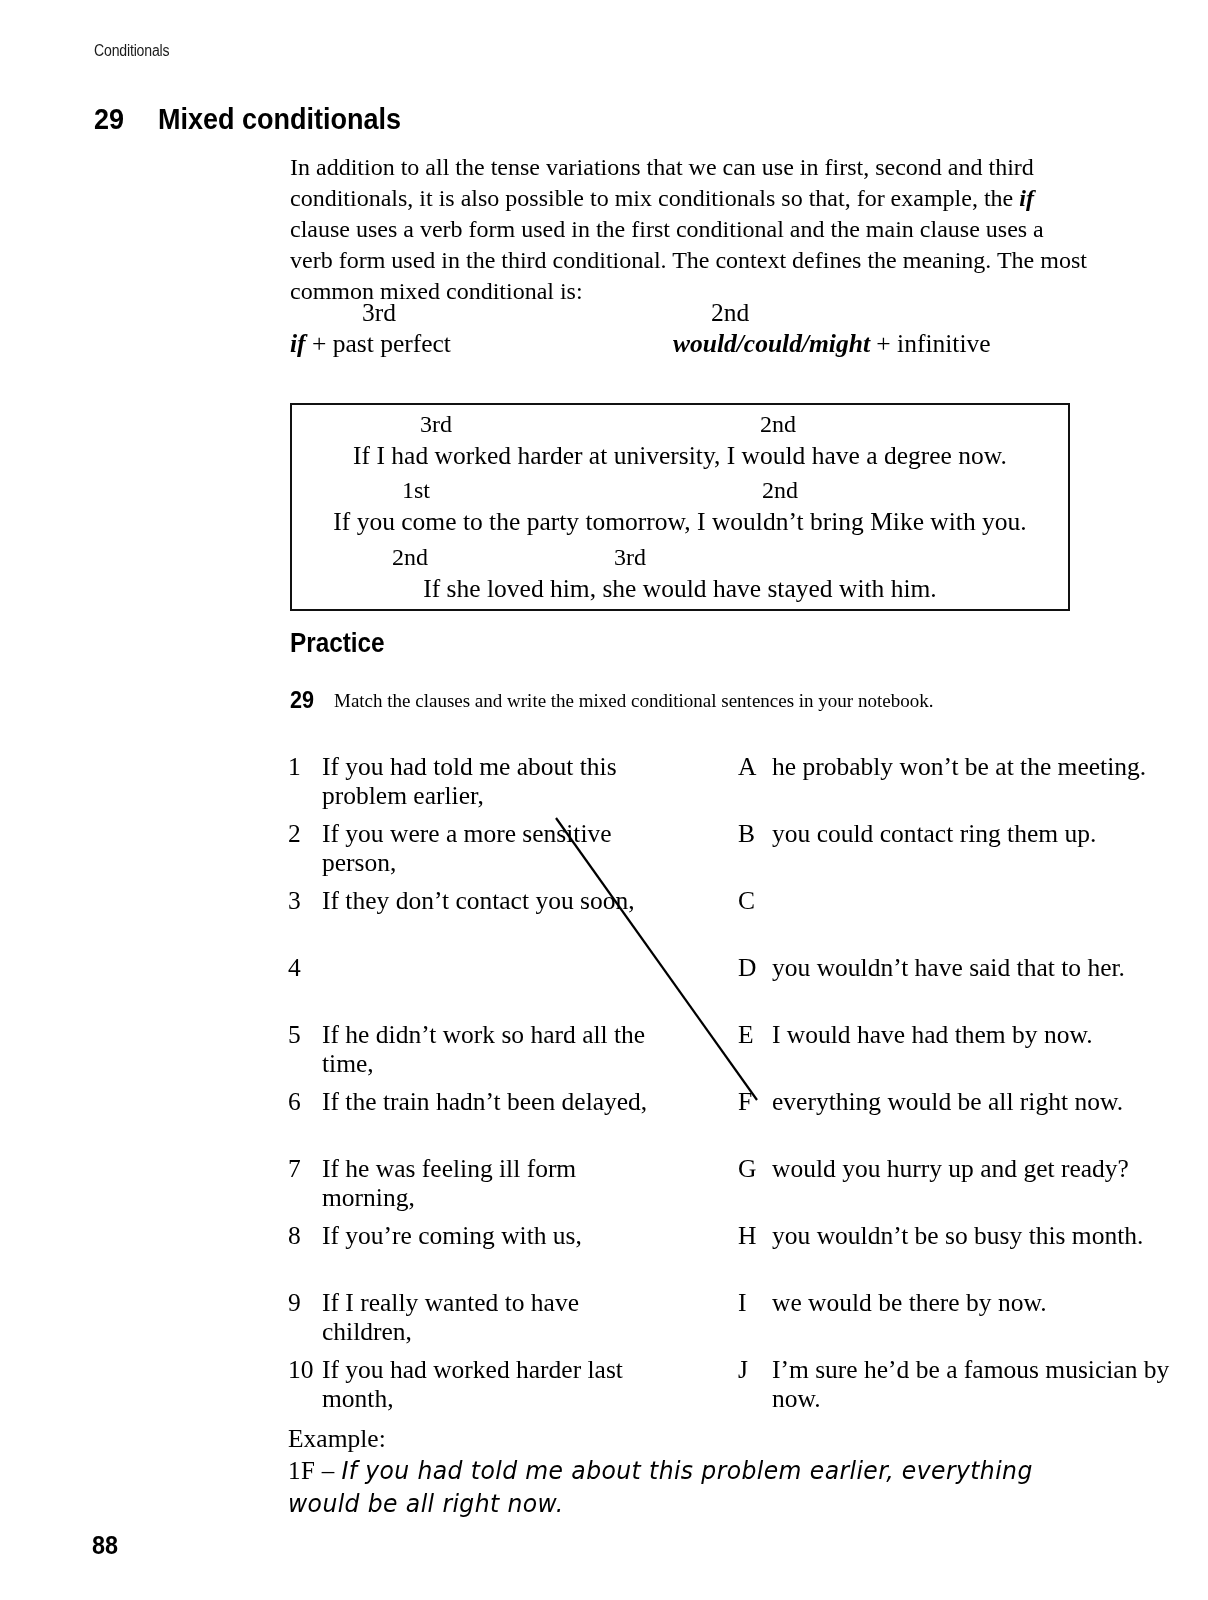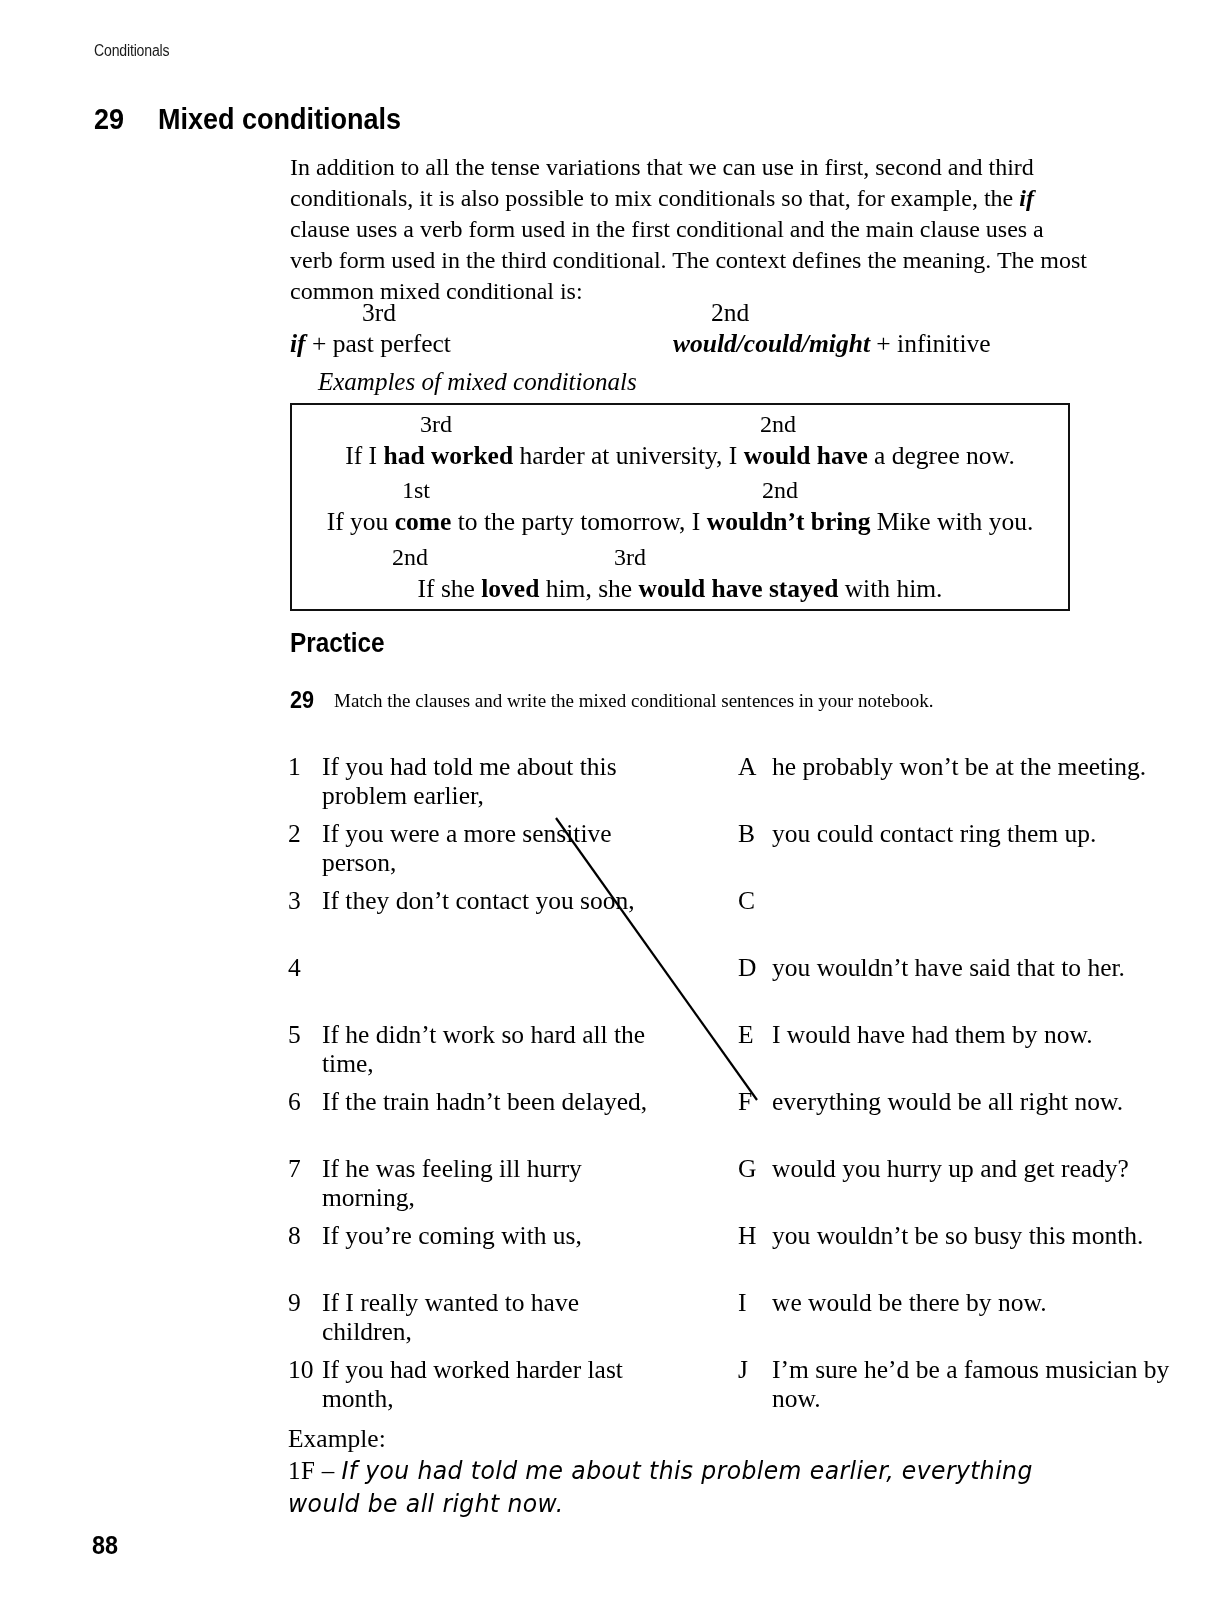--- a/index.html
+++ b/index.html
@@ -115,21 +115,21 @@
   .ex-g1 { top: 6px; }
   .ex-g2 { top: 72px; }
   .ex-g3 { top: 139px; }
   .ex-labels { position: relative; height: 30px; font-size: 24px; }
   .ex-labels span { position: absolute; }
   .ex-sentence {
     text-align: center;
     font-size: 25.5px;
     line-height: 30px;
   }
-  .ex-sentence b { font-weight: bold; }
+  .ex-sentence b { font-weight: normal; }
 
   
   .practice-head {
     position: absolute;
     left: 290px;
     top: 628px;
     font-family: "Liberation Sans", "DejaVu Sans", sans-serif;
     font-weight: bold;
     font-size: 27px;
     transform: scaleX(0.9);
@@ -238,21 +238,20 @@
     <div class="formula-labels">
       <span class="lbl-a">3rd</span>
       <span class="lbl-b">2nd</span>
     </div>
     <div class="formula-terms">
       <span class="f-col-a"><span class="bi">if</span> + past perfect</span>
       <span class="f-col-b"><span class="bi">would/could/might</span> + infinitive</span>
     </div>
   </div>
 
-  <div class="examples-caption">Examples of mixed conditionals</div>
 
   <div class="examples-box">
     <div class="ex-group ex-g1">
       <div class="ex-labels">
         <span style="left: 128px;">3rd</span>
         <span style="left: 468px;">2nd</span>
       </div>
       <div class="ex-sentence">If I <b>had worked</b> harder at university, I <b>would have</b> a degree now.</div>
     </div>
     <div class="ex-group ex-g2">
@@ -276,21 +275,21 @@
   <div class="ex-num">29</div>
   <div class="ex-instr">Match the clauses and write the mixed conditional sentences in your notebook.</div>
 
   <div class="col col-left" id="col-left">
       <div class="mi match-item" style="top: 0px;"><span class="marker">1</span><span>If you had told me about this problem earlier,</span></div>
       <div class="mi match-item" style="top: 67px;"><span class="marker">2</span><span>If you were a more sensitive person,</span></div>
       <div class="mi match-item" style="top: 134px;"><span class="marker">3</span><span>If they don’t contact you soon,</span></div>
       <div class="mi match-item" style="top: 201px;"><span class="marker">4</span></div>
       <div class="mi match-item" style="top: 268px;"><span class="marker">5</span><span>If he didn’t work so hard all the time,</span></div>
       <div class="mi match-item" style="top: 335px;"><span class="marker">6</span><span>If the train hadn’t been delayed,</span></div>
-      <div class="mi match-item" style="top: 402px;"><span class="marker">7</span><span>If he was feeling ill hurry morning,</span></div>
+      <div class="mi match-item" style="top: 402px;"><span class="marker">7</span><span>If he was feeling ill form morning,</span></div>
       <div class="mi match-item" style="top: 469px;"><span class="marker">8</span><span>If you’re coming with us,</span></div>
       <div class="mi match-item" style="top: 536px;"><span class="marker">9</span><span>If I really wanted to have children,</span></div>
       <div class="mi match-item" style="top: 603px;"><span class="marker narrow">10</span><span>If you had worked harder last month,</span></div>
     </div>
   <div class="col col-right" id="col-right">
       <div class="mi match-item" style="top: 0px;"><span class="marker">A</span><span>he probably won’t be at the meeting.</span></div>
       <div class="mi match-item" style="top: 67px;"><span class="marker">B</span><span>you could contact ring them up.</span></div>
       <div class="mi match-item" style="top: 134px;"><span class="marker">C</span></div>
       <div class="mi match-item" style="top: 201px;"><span class="marker">D</span><span>you wouldn’t have said that to her.</span></div>
       <div class="mi match-item" style="top: 268px;"><span class="marker">E</span><span>I would have had them by now.</span></div>

